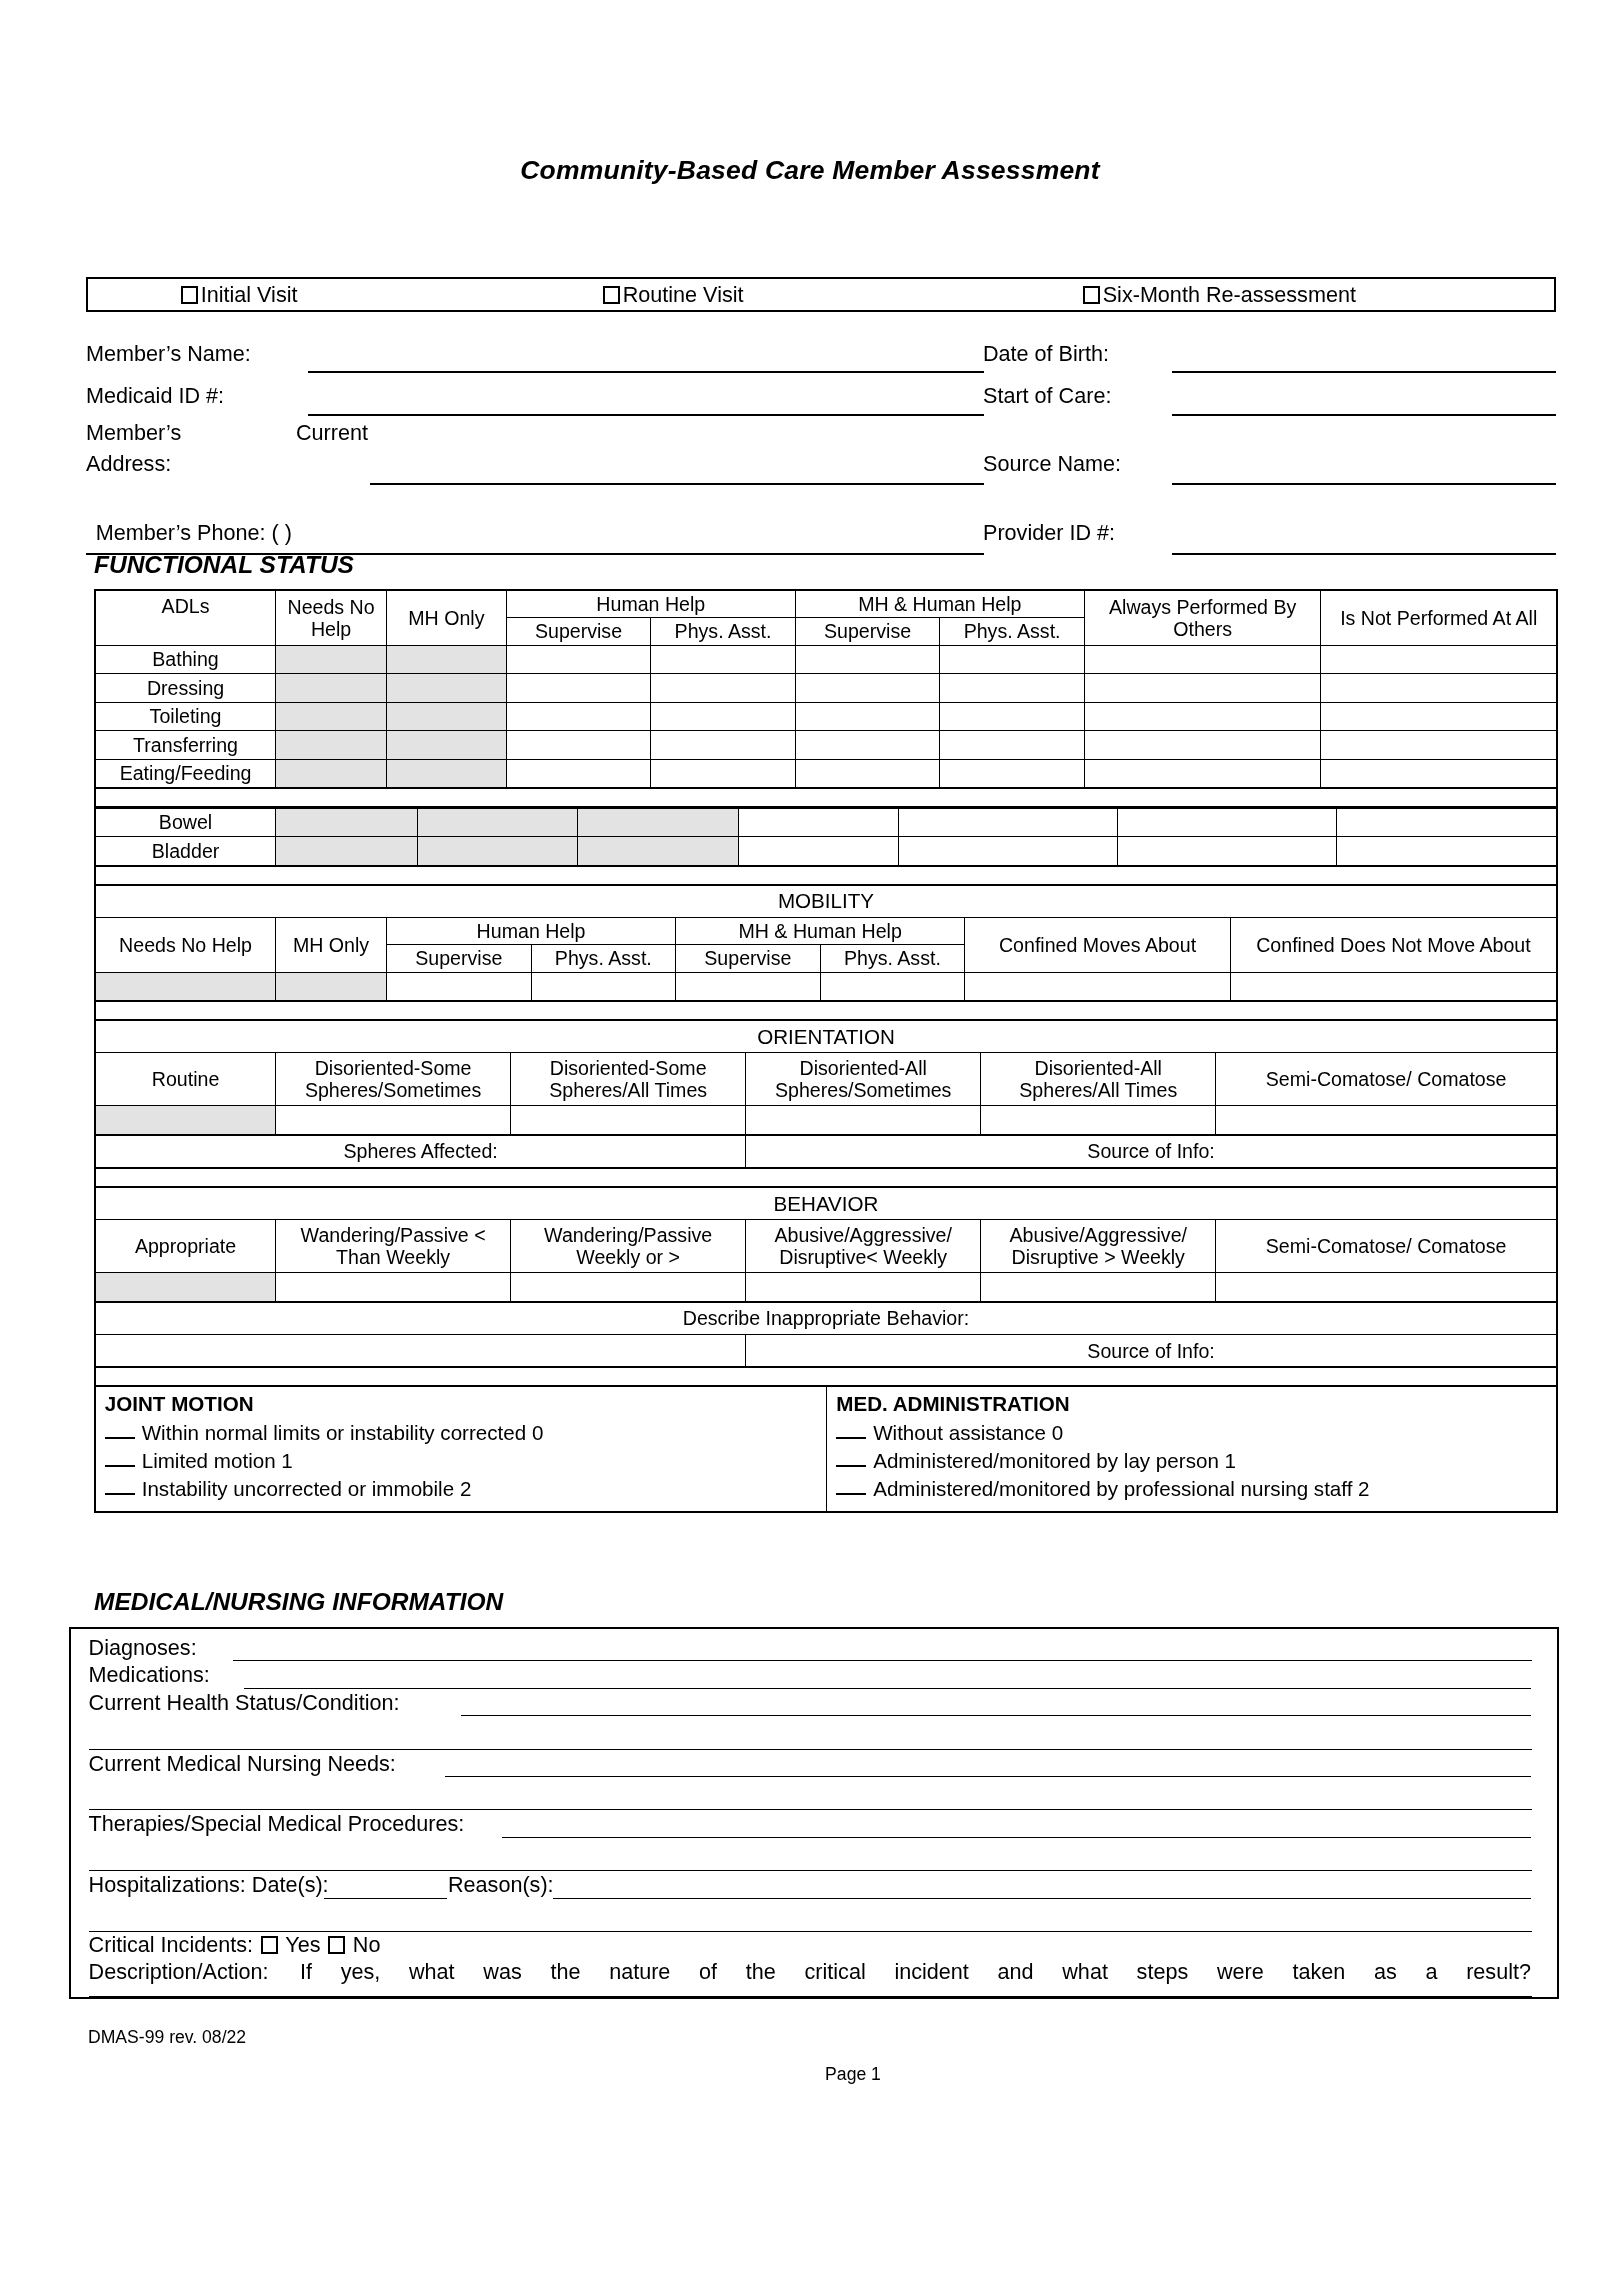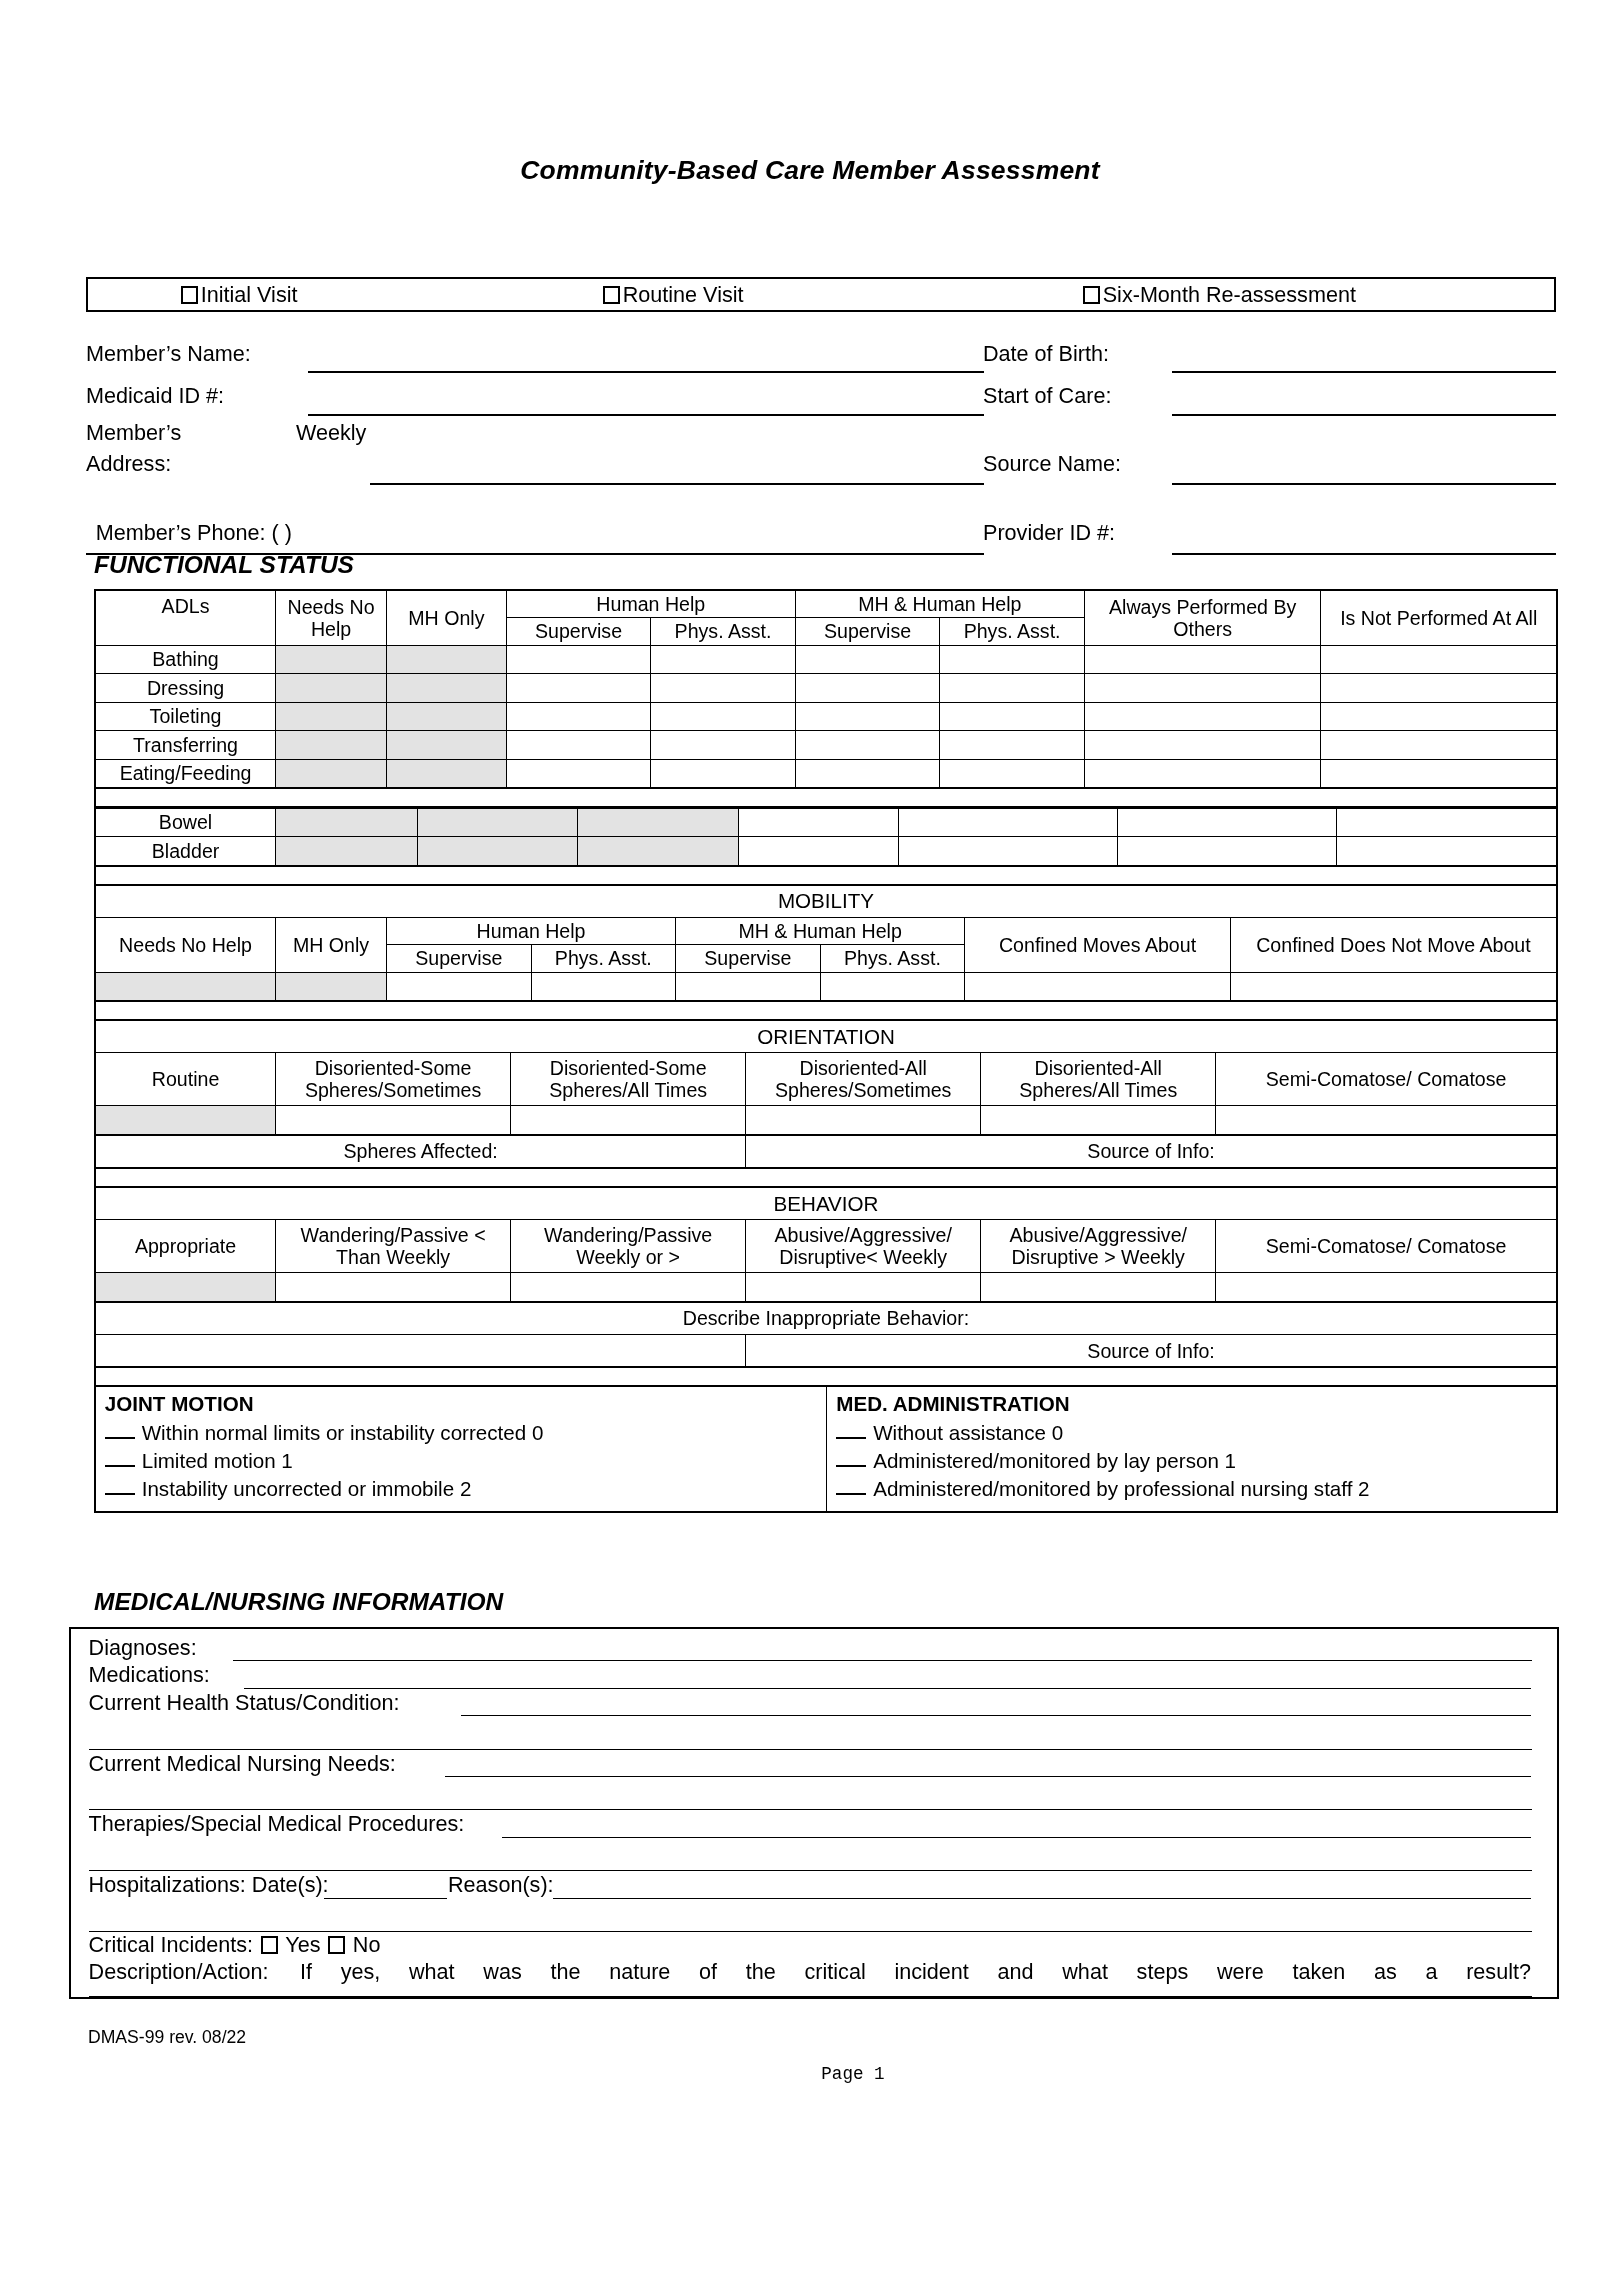--- a/index.html
+++ b/index.html
@@ -153,21 +153,21 @@
   .mn-rule { position: absolute; border-bottom: 1.9px solid #000; }
   .justified {
     position: absolute;
     text-align: justify;
     text-align-last: justify;
     font-size: 21.6px;
   }
 
   
   .footer-left { position: absolute; left: 88px; top: 2027px; font-size: 17.6px; }
-  .footer-page { position: absolute; left: 0; right: 0; top: 2064px; text-align: center; font-size: 17.6px; padding-left: 86px; font-family: Liberation Mono, monospace; }
+  .footer-page { position: absolute; left: 0; right: 0; top: 2064px; text-align: center; font-size: 17.6px; padding-left: 86px; }
 </style>
 </head>
 <body>
 
 <div class="page">
 
   <div class="doc-title">Community-Based Care Member Assessment</div>
 
 
   <div class="visit-box">
@@ -190,21 +190,21 @@
     <div class="rule" style="left:222px; top:30px; width:676px;"></div>
     <div class="info-line" style="left:897px; top:0px;">Date of Birth:</div>
     <div class="rule" style="left:1086px; top:30px; width:384px;"></div>
 
     <div class="info-line" style="left:0px; top:42px;">Medicaid ID #:</div>
     <div class="rule" style="left:222px; top:73px; width:676px;"></div>
     <div class="info-line" style="left:897px; top:42px;">Start of Care:</div>
     <div class="rule" style="left:1086px; top:73px; width:384px;"></div>
 
     <div class="info-line" style="left:0px; top:79px;">Member’s</div>
-    <div class="info-line" style="left:210px; top:79px;">Weekly</div>
+    <div class="info-line" style="left:210px; top:79px;">Current</div>
     <div class="info-line" style="left:0px; top:110px;">Address:</div>
     <div class="rule" style="left:284px; top:142px; width:614px;"></div>
     <div class="info-line" style="left:897px; top:110px;">Source Name:</div>
     <div class="rule" style="left:1086px; top:142px; width:384px;"></div>
 
     <div class="info-line" style="left:9.8px; top:179px;">Member’s Phone:  (          )</div>
     <div class="rule" style="left:0px; top:212px; width:898px;"></div>
     <div class="info-line" style="left:897px; top:179px;">Provider ID #:</div>
     <div class="rule" style="left:1086px; top:212px; width:384px;"></div>
   </div>

